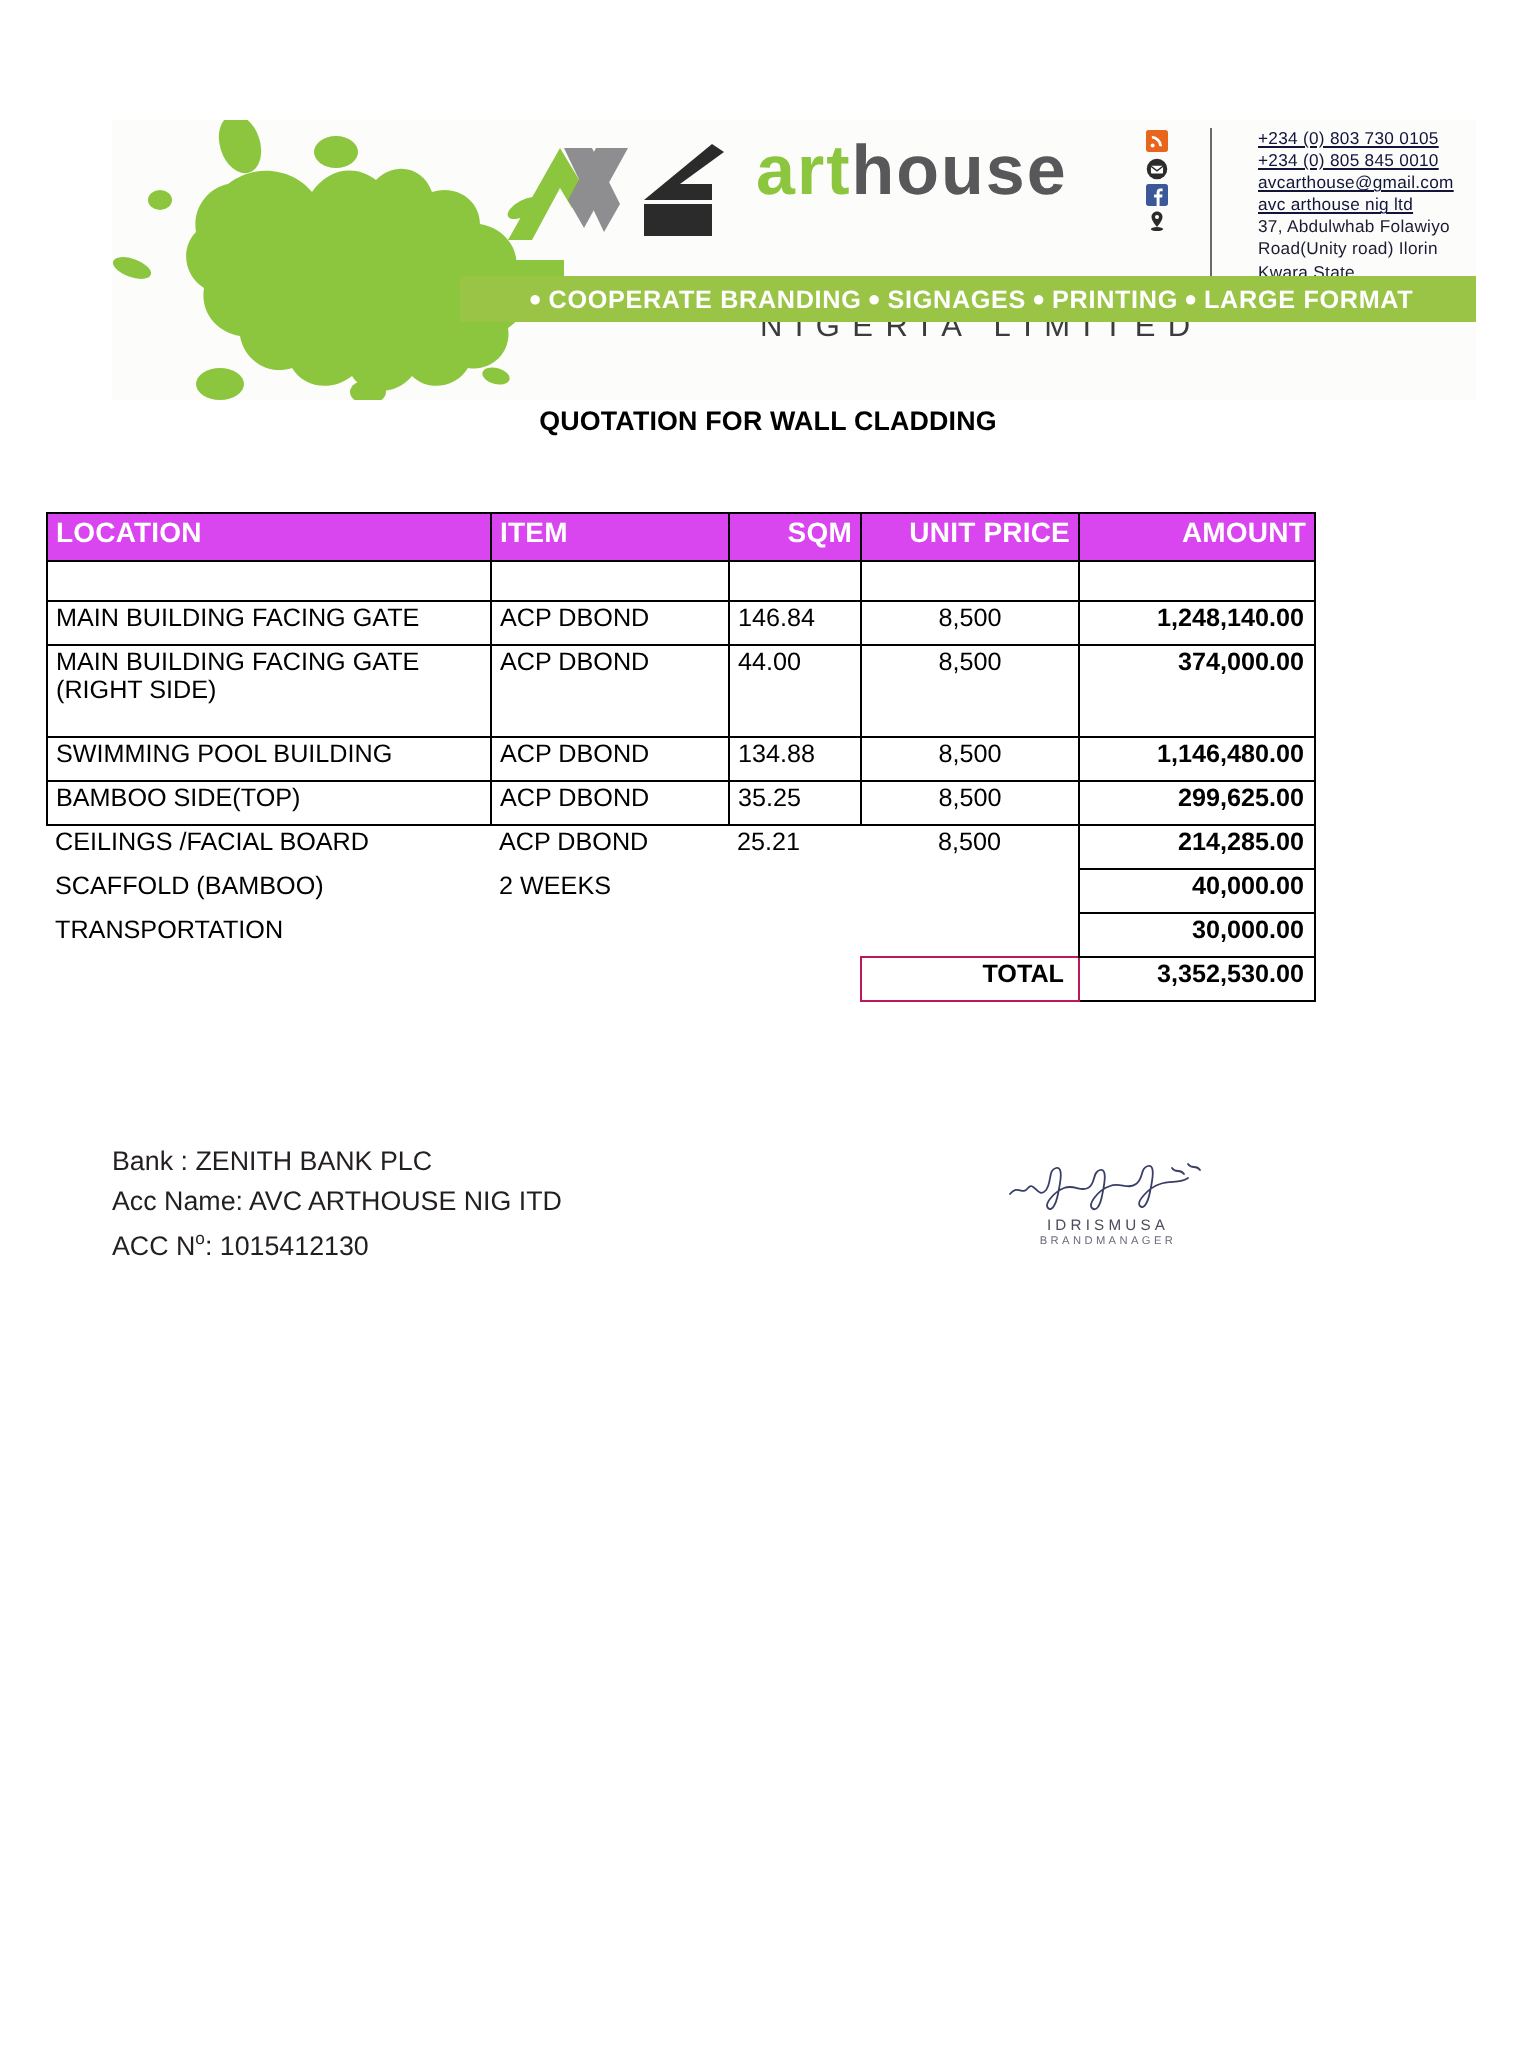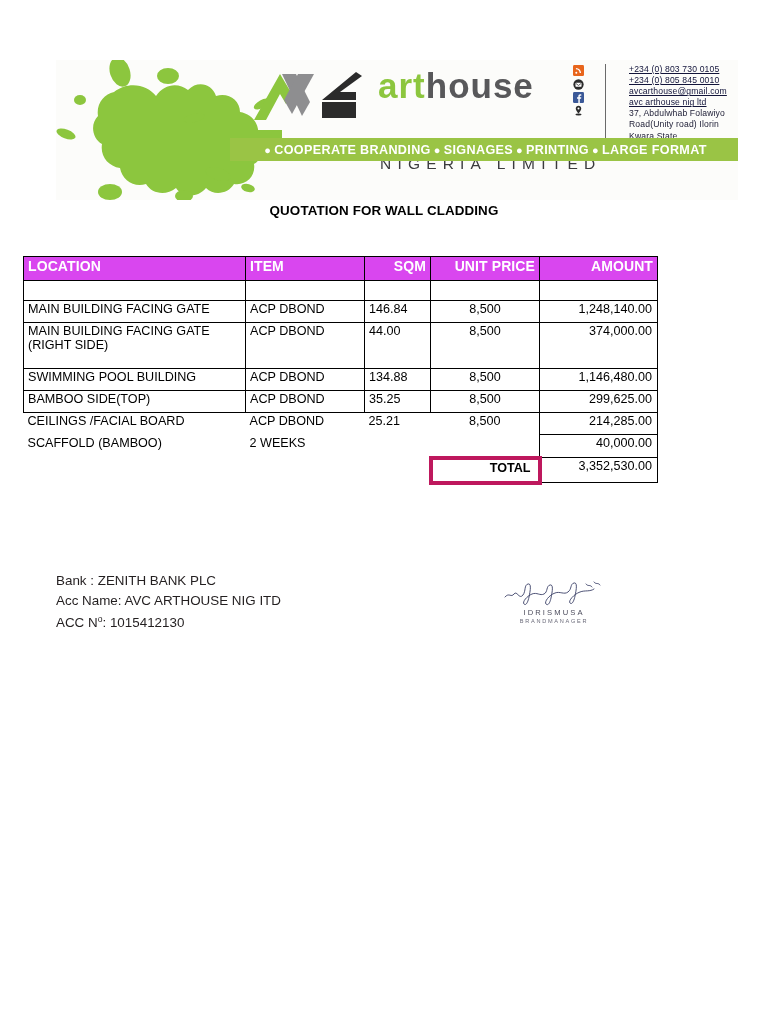--- a/index.html
+++ b/index.html
@@ -196,32 +196,32 @@
   .c-loc  { width: 213px; }
   .c-item { width: 110px; }
   .c-sqm  { width: 57px; }
   .c-unit { width: 100px; }
   .c-amt  { width: 109px; }
 
   th.c-loc, th.c-item { text-align: left; }
   th.c-sqm, th.c-unit, th.c-amt { text-align: right; padding-right: 5px; }
 
   td.num-c { text-align: center; }
-  td.amt   { text-align: right; font-weight: normal; padding-right: 5px; }
+  td.amt   { text-align: right; font-weight: bold; padding-right: 5px; }
   td.sqm   { text-align: left; }
 
   tr.spacer td { height: 17px; }
   tr.r-tall td { height: 43px; }
   tr.r-norm td { height: 19px; }
 
   
   .open td { border: none; }
   .open td.amt { border: 1px solid #000; }
   .open td.total-lbl {
-    border: 4px solid #be185d;
+    border: 1px solid #be185d;
     text-align: right;
     font-weight: bold;
     padding-right: 7px;
     padding-left: 11px;
   }
 
   
   .bank {
     position: absolute;
     left: 56px;
@@ -403,20 +403,27 @@
     </tr>
 
     <tr class="r-norm open">
       <td>SCAFFOLD (BAMBOO)</td>
       <td>2 WEEKS</td>
       <td class="sqm"></td>
       <td class="num-c"></td>
       <td class="amt">40,000.00</td>
     </tr>
 
+    <tr class="r-norm open">
+      <td>TRANSPORTATION</td>
+      <td></td>
+      <td class="sqm"></td>
+      <td class="num-c"></td>
+      <td class="amt">30,000.00</td>
+    </tr>
 
     <tr class="r-norm open">
       <td></td>
       <td></td>
       <td></td>
       <td class="total-lbl">TOTAL</td>
       <td class="amt">3,352,530.00</td>
     </tr>
   </tbody>
 </table>

